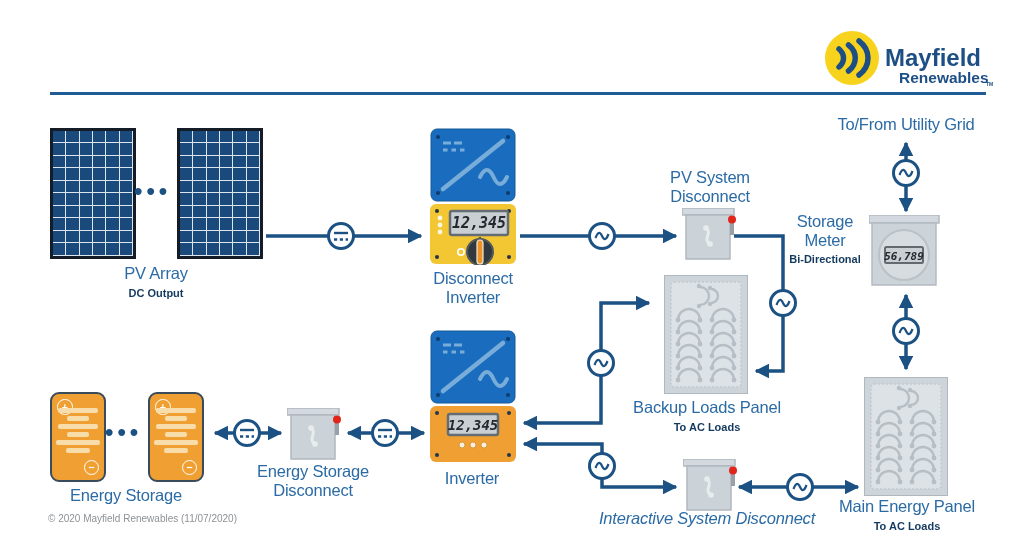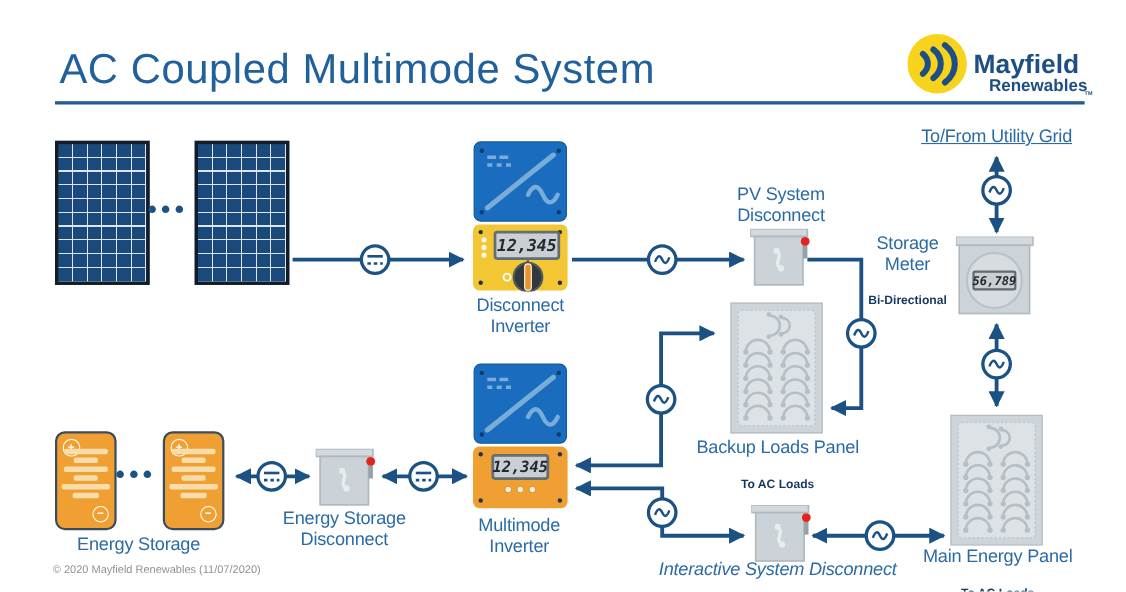--- a/index.html
+++ b/index.html
@@ -2,21 +2,21 @@
 <html><head>
 <meta charset="utf-8">
 <style>
   html,body{margin:0;padding:0;background:#fff;}
   .canvas{position:relative;width:1024px;height:538px;background:#fff;overflow:hidden;
           font-family:"Liberation Sans",sans-serif;}
   .abs{position:absolute;}
   .title{position:absolute;left:54px;top:42px;font-size:38px;color:#20609b;letter-spacing:.5px;white-space:nowrap;}
   .rule{position:absolute;left:50px;top:92px;width:936px;height:3px;background:#1f5c95;}
   .lbl{position:absolute;text-align:center;color:#2b6ba5;font-size:16.5px;line-height:1.13;letter-spacing:-.2px;}
-  .lbl .sub{font-size:11px;font-weight:bold;color:#14395e;margin-top:18px;letter-spacing:0;}
+  .lbl .sub{font-size:11px;font-weight:bold;color:#14395e;margin-top:4px;letter-spacing:0;}
   .copyright{position:absolute;left:48px;top:513px;font-size:10px;color:#8d9296;}
   .wires{position:absolute;left:0;top:0;}
   
   .solar{position:absolute;width:86px;height:131px;border:3px solid #141d27;box-sizing:border-box;
     background-color:#1a4a7b;
     background-image:
       repeating-linear-gradient(90deg, transparent 0, transparent 12.33px, #dde6ee 12.33px, #dde6ee 13.33px),
       repeating-linear-gradient(180deg, transparent 0, transparent 11.5px, #dde6ee 11.5px, #dde6ee 12.5px);}
   .dots{position:absolute;color:#1b5183;font-size:24px;font-weight:bold;letter-spacing:4px;line-height:1;}
   
@@ -29,21 +29,20 @@
         color:#fff;font-size:10.5px;font-weight:bold;display:flex;align-items:center;justify-content:center;line-height:1;}
   .pplus{left:5px;top:5px;}.pminus{right:5px;bottom:5px;}
   svg text.lcd{font-family:"DejaVu Sans Mono",monospace;font-style:italic;font-weight:bold;fill:#23292f;}
   svg text.logoname{font-family:"Liberation Sans",sans-serif;font-weight:bold;fill:#1d4f85;}
 </style>
 </head>
 <body>
 
 <div class="canvas">
 
-  <div class="title">AC Coupled Multimode System</div>
   <div class="rule"></div>
 
   <svg class="abs" style="left:824px;top:30px;" width="176" height="60" viewBox="0 0 176 60">
     <circle cx="28" cy="28" r="27" fill="#f7d31e"></circle>
     <g stroke="#1d4f85" stroke-width="5.5" fill="none" stroke-linecap="round">
       <path d="M15 19 c6 5 6 13 0 18"></path>
       <path d="M24.5 15 c9 7 9 19 0 26"></path>
       <path d="M35 11 c12 9 12 25 0 34"></path>
     </g>
     <text class="logoname" x="61" y="36" font-size="24">Mayfield</text>
@@ -112,20 +111,24 @@
       <g transform="translate(906,331)">
         <circle r="12.5" fill="#fff" stroke="#1b5183" stroke-width="3"></circle>
         <path d="M-6.5 2 Q-3.2 -7 0 0 Q3.2 7 6.5 -2" stroke="#1b5183" stroke-width="2.2" fill="none"></path>
       </g>
     </g>
   </svg>
 
   <div class="solar" style="left:50px;top:128px;"></div>
   <div class="solar" style="left:177px;top:128px;"></div>
   <div class="dots" style="left:134px;top:179px;">•••</div>
+  <div class="lbl" style="left:76px;top:264px;width:160px;">
+    <div>PV Array</div>
+    <div class="sub">DC Output</div>
+  </div>
 
   <svg class="abs" style="left:430px;top:128px;" width="86" height="74" viewBox="0 0 86 74">
     <rect x="1" y="1" width="84" height="72" rx="6" fill="#1a6cbe" stroke="#155a98"></rect>
     <g fill="#0e3c6b">
       <circle cx="8" cy="9" r="2"></circle>
         <circle cx="78" cy="9" r="2"></circle>
         <circle cx="8" cy="65" r="2"></circle>
         <circle cx="78" cy="65" r="2"></circle>
     </g>
     <g stroke="#79add9" fill="none">
@@ -171,21 +174,21 @@
     <rect x="4" y="7" width="44" height="44" fill="#ccd3d8" stroke="#b0b8bf" stroke-width="1.5"></rect>
     <g>
       <circle cx="24" cy="20" r="2.8" fill="#e9eced"></circle>
         <circle cx="28" cy="36" r="2.8" fill="#e9eced"></circle>
       <path d="M24 20 C31 25 20 31 28 36" stroke="#e9eced" stroke-width="3" fill="none"></path>
     </g>
     <rect x="48" y="15" width="4" height="12" fill="#98a0a8"></rect>
     <circle cx="50" cy="11.5" r="4" fill="#e1251b"></circle>
   </svg>
 
-  <div class="lbl" style="left:816px;top:115px;width:180px;text-decoration:underline;">
+  <div class="lbl" style="left:816px;top:115px;width:180px;">
     <div>To/From Utility Grid</div>
   </div>
   <div class="lbl" style="left:770px;top:212px;width:110px;">
     <div>Storage</div>
     <div>Meter</div>
     <div class="sub">Bi-Directional</div>
   </div>
   <svg class="abs" style="left:869px;top:215px;" width="72" height="72" viewBox="0 0 72 72">
     <rect x="0" y="0" width="70" height="8" fill="#d3d9de" stroke="#b2bac1" stroke-width="1.5"></rect>
     <rect x="3" y="8" width="64" height="62" fill="#cdd4d9" stroke="#b2bac1" stroke-width="1.5"></rect>
@@ -319,21 +322,20 @@
     </g>
     <rect x="19" y="9" width="50" height="21" rx="2" fill="#c9cfd3" stroke="#646c74" stroke-width="2.5"></rect>
     <text class="lcd" x="44" y="24.5" font-size="14" text-anchor="middle">12,345</text>
     <g fill="#fceedd" stroke="#cb8a28" stroke-width="0.8">
       <circle cx="33" cy="40" r="3"></circle>
         <circle cx="44" cy="40" r="3"></circle>
         <circle cx="55" cy="40" r="3"></circle>
     </g>
   </svg>
   <div class="lbl" style="left:412px;top:469px;width:120px;">
-    <div>Multimode</div>
     <div>Inverter</div>
   </div>
 
   <svg class="abs" style="left:683px;top:459px;" width="56" height="54" viewBox="0 0 56 54">
     <rect x="0" y="0" width="52" height="7" fill="#d3d9de" stroke="#b0b8bf" stroke-width="1.5"></rect>
     <rect x="4" y="7" width="44" height="44" fill="#ccd3d8" stroke="#b0b8bf" stroke-width="1.5"></rect>
     <g>
       <circle cx="24" cy="20" r="2.8" fill="#e9eced"></circle>
         <circle cx="28" cy="36" r="2.8" fill="#e9eced"></circle>
       <path d="M24 20 C31 25 20 31 28 36" stroke="#e9eced" stroke-width="3" fill="none"></path>

